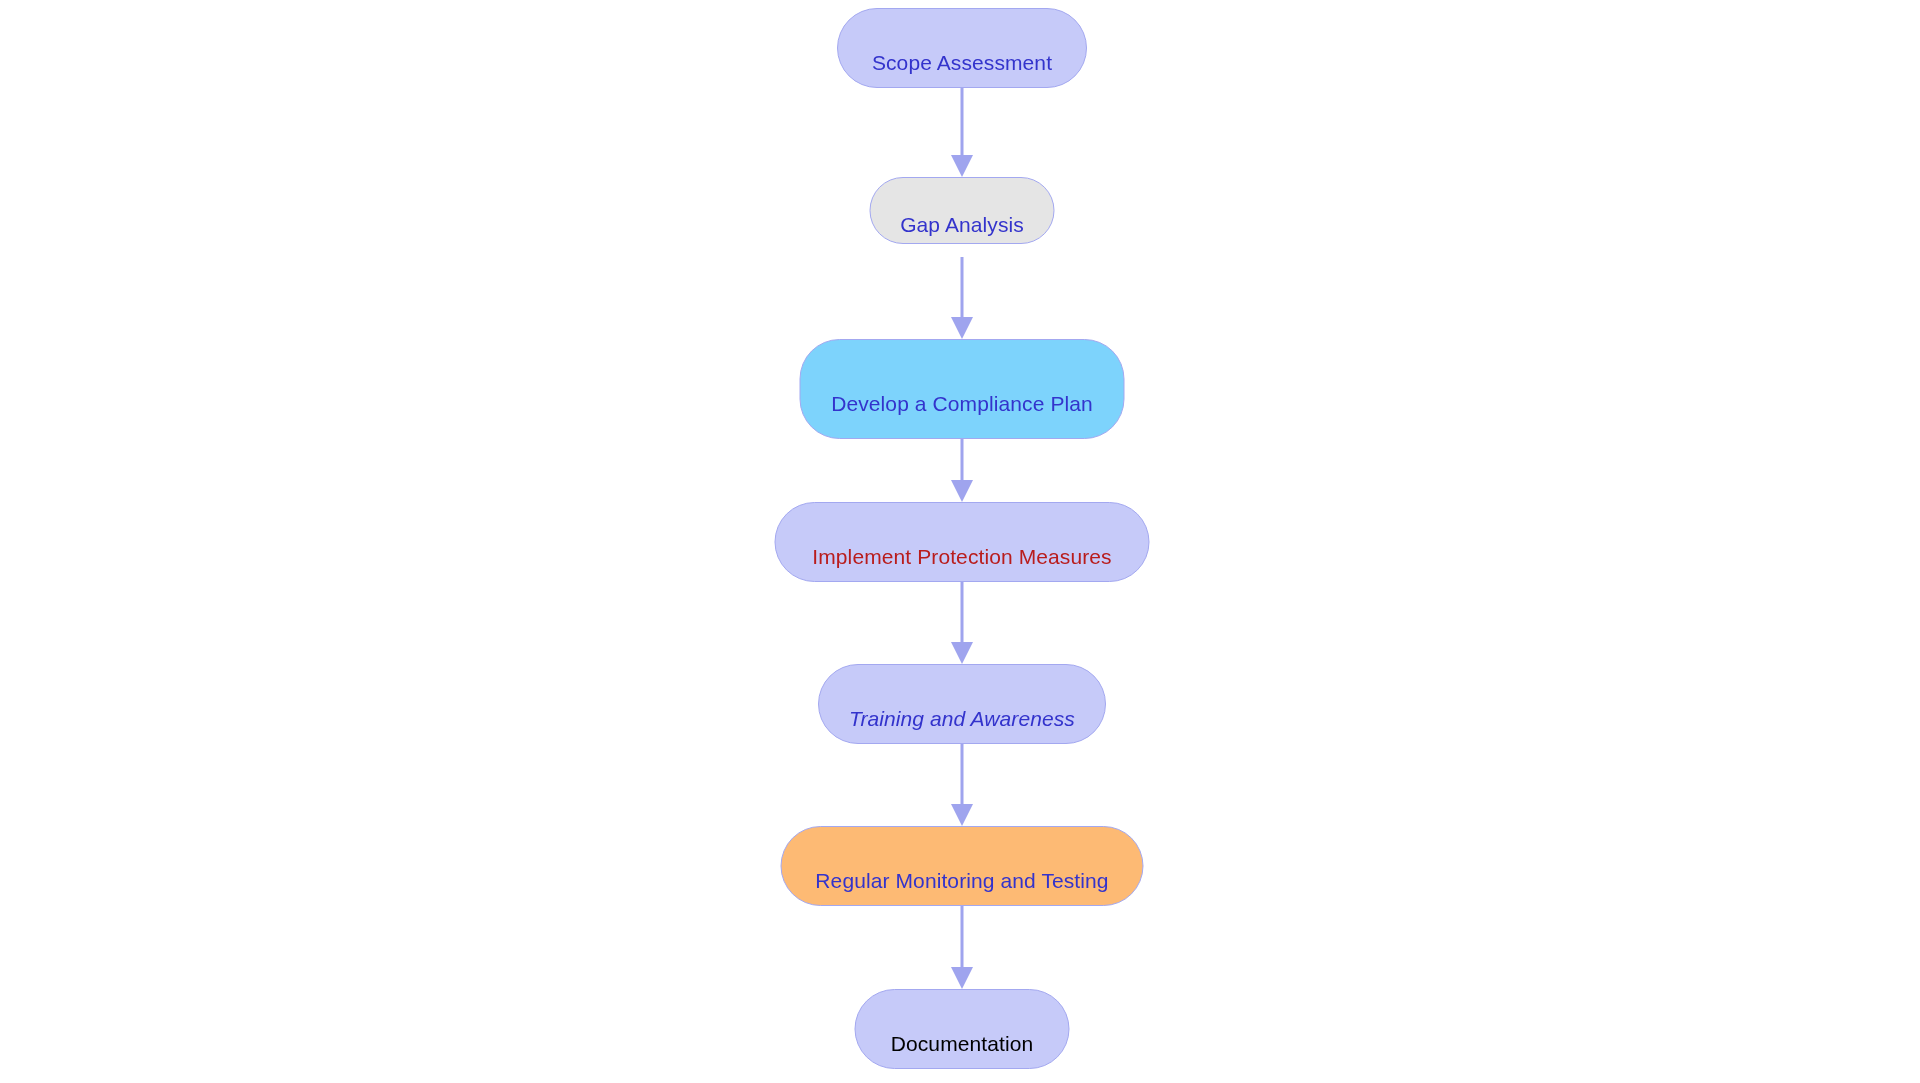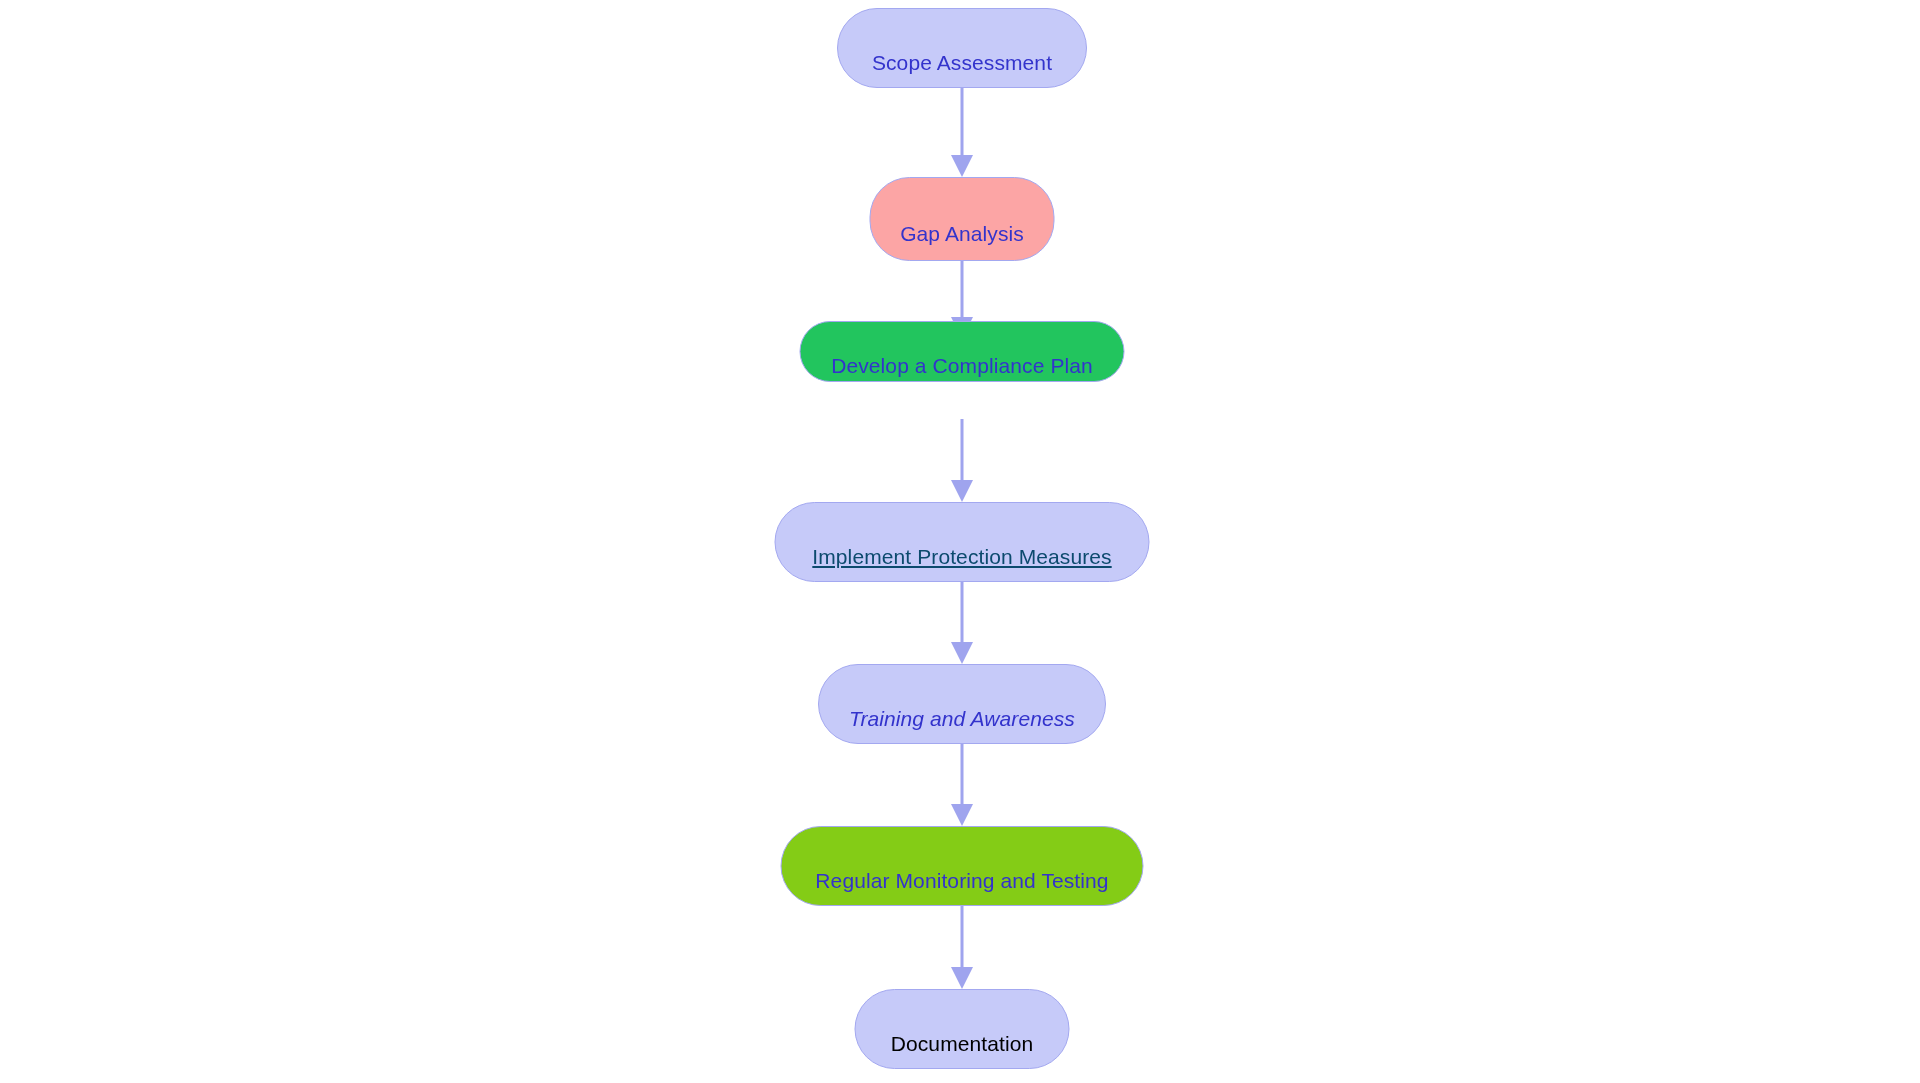--- a/index.html
+++ b/index.html
@@ -95,31 +95,31 @@
       <div class="conn-line" style="height: 62px; background: rgb(159, 164, 238);"></div>
       <div class="conn-head" style="border-top-color: rgb(159, 164, 238);"></div>
     </div>
     <div class="flow-connector" style="left: 962px; top: 906px; height: 83px;">
       <div class="conn-line" style="height: 63px; background: rgb(159, 164, 238);"></div>
       <div class="conn-head" style="border-top-color: rgb(159, 164, 238);"></div>
     </div>
     <div class="flow-node" style="left: 962px; top: 8px; width: 250px; height: 80px; background: rgb(198, 202, 249); border-color: rgb(163, 168, 240);">
       <span class="flow-node-label" style="color: rgb(51, 51, 204);">Scope Assessment</span>
     </div>
-    <div class="flow-node" style="left: 962px; top: 177px; width: 185px; height: 84px; background: #fca5a5; border-color: rgb(163, 168, 240);">
+    <div class="flow-node" style="left: 962px; top: 177px; width: 185px; height: 67px; background: #e5e5e5; border-color: rgb(163, 168, 240);">
       <span class="flow-node-label" style="color: rgb(51, 51, 204);">Gap Analysis</span>
     </div>
-    <div class="flow-node" style="left: 962px; top: 321px; width: 325px; height: 61px; background: #22c55e; border-color: rgb(163, 168, 240);">
+    <div class="flow-node" style="left: 962px; top: 339px; width: 325px; height: 100px; background: #7dd3fc; border-color: rgb(163, 168, 240);">
       <span class="flow-node-label" style="color: rgb(51, 51, 204);">Develop a Compliance Plan</span>
     </div>
     <div class="flow-node" style="left: 962px; top: 502px; width: 375px; height: 80px; background: rgb(198, 202, 249); border-color: rgb(163, 168, 240);">
-      <span class="flow-node-label" style="color: #0c4a6e; text-decoration: underline;">Implement Protection Measures</span>
+      <span class="flow-node-label" style="color: #b91c1c;">Implement Protection Measures</span>
     </div>
     <div class="flow-node" style="left: 962px; top: 664px; width: 288px; height: 80px; background: rgb(198, 202, 249); border-color: rgb(163, 168, 240);">
       <span class="flow-node-label" style="color: rgb(51, 51, 204); font-style: italic;">Training and Awareness</span>
     </div>
-    <div class="flow-node" style="left: 962px; top: 826px; width: 363px; height: 80px; background: #84cc16; border-color: rgb(163, 168, 240);">
+    <div class="flow-node" style="left: 962px; top: 826px; width: 363px; height: 80px; background: #fdba74; border-color: rgb(163, 168, 240);">
       <span class="flow-node-label" style="color: rgb(51, 51, 204);">Regular Monitoring and Testing</span>
     </div>
     <div class="flow-node" style="left: 962px; top: 989px; width: 215px; height: 80px; background: rgb(198, 202, 249); border-color: rgb(163, 168, 240);">
       <span class="flow-node-label" style="color: #000000;">Documentation</span>
     </div>
   </div>
 
 </body></html>

